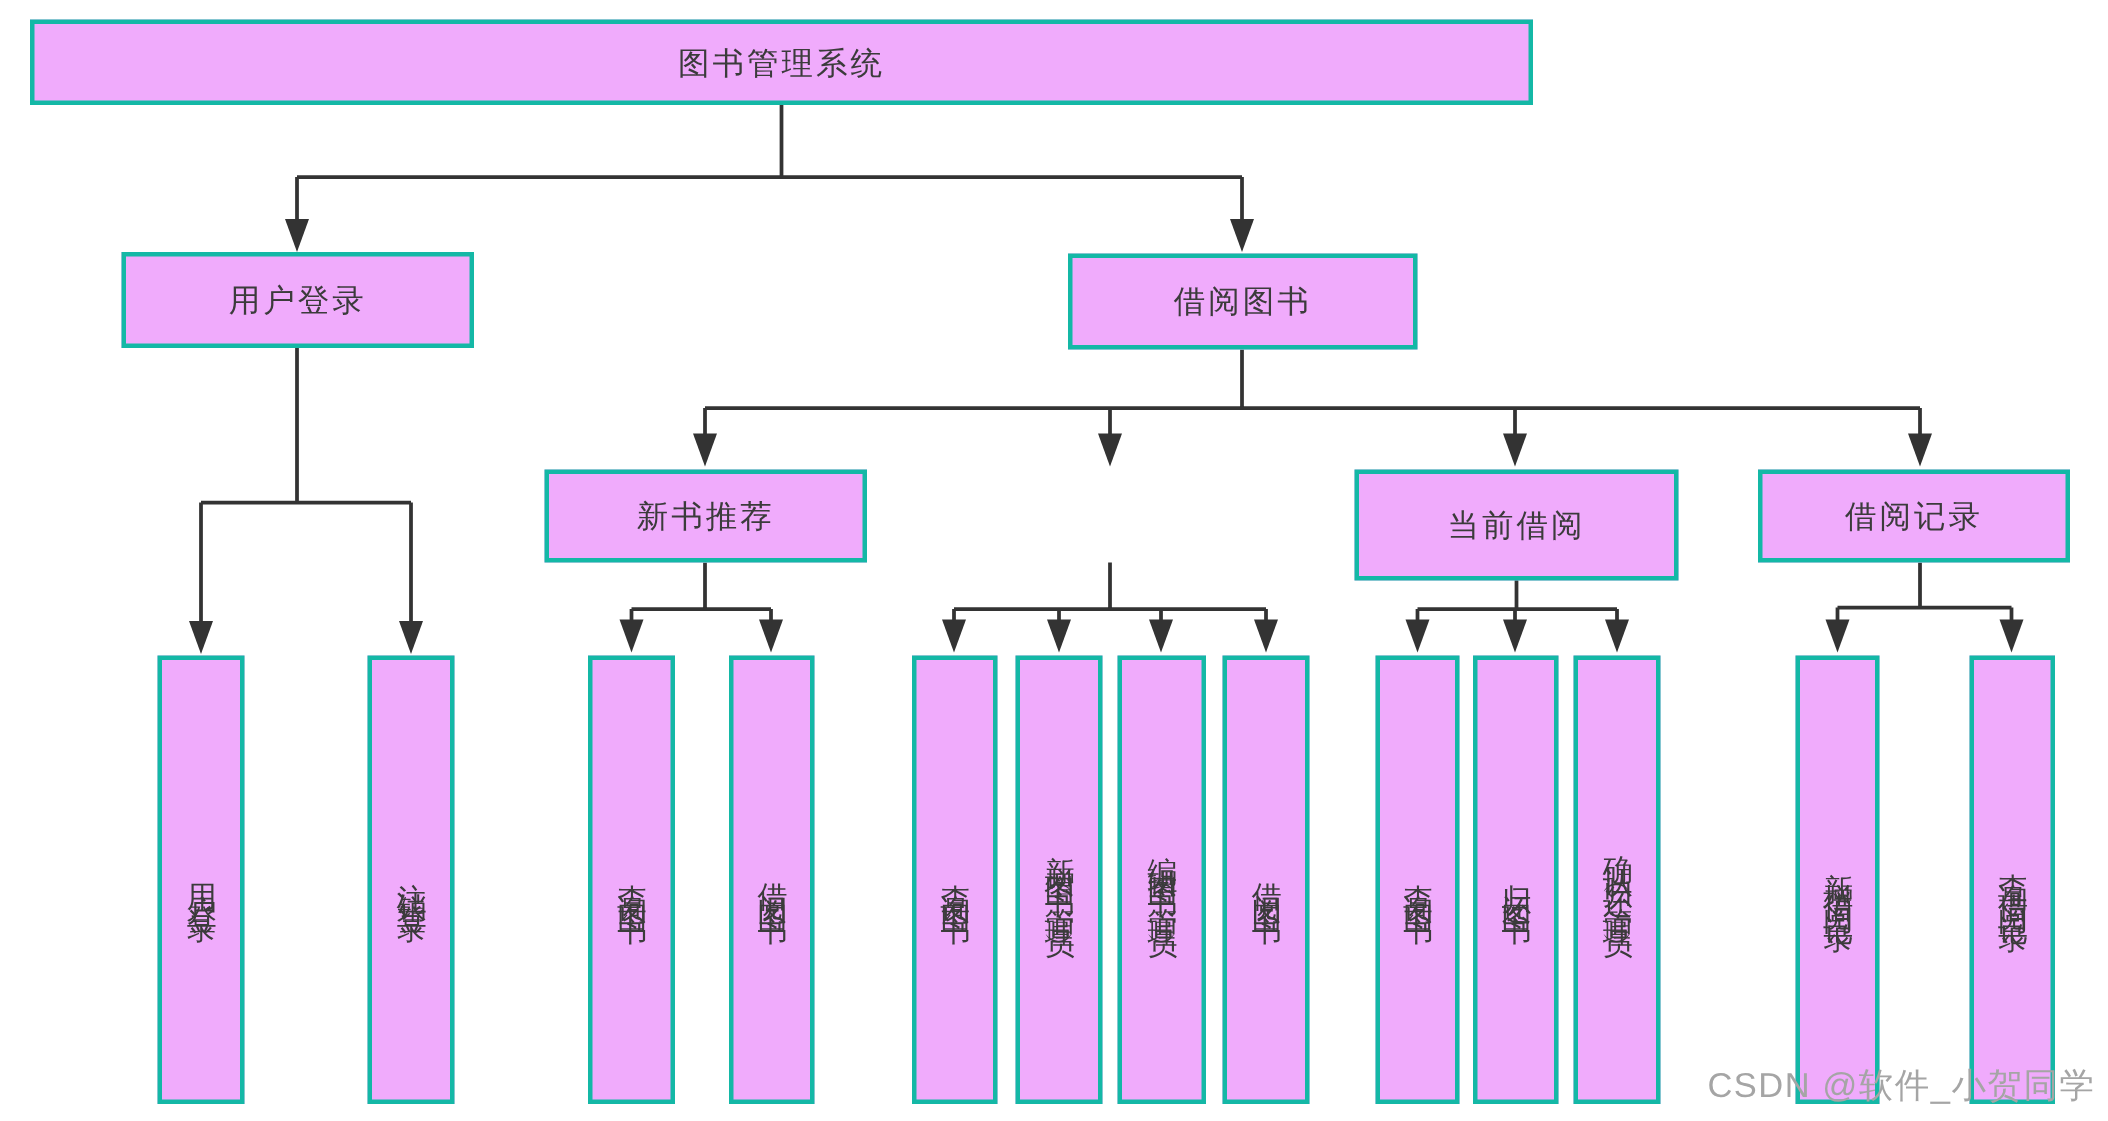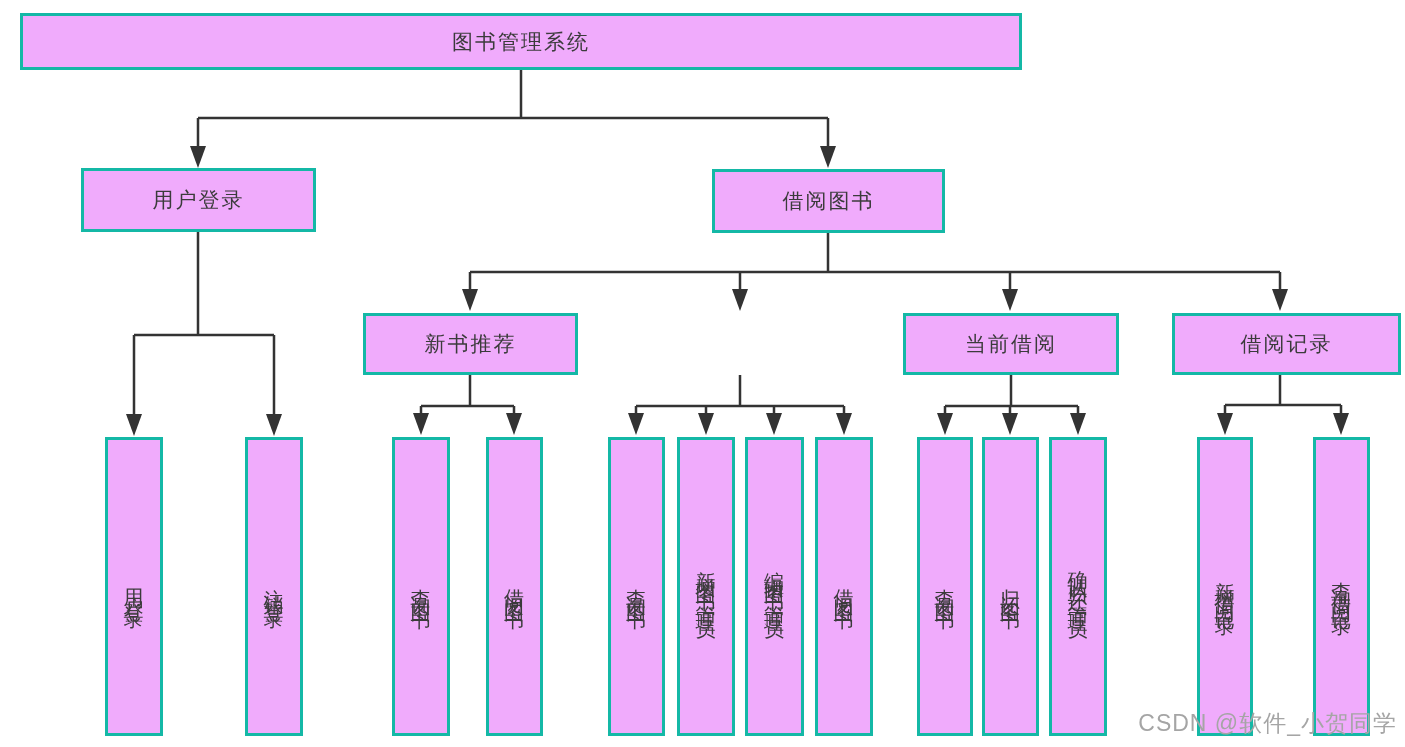--- a/index.html
+++ b/index.html
@@ -33,22 +33,22 @@
     font-size:20px;
     letter-spacing:7px;
     line-height:1;
   }
   
   #b-root       {left:20px;  top:13px;  width:1002px; height:57px;}
   #b-user-login {left:81px;  top:168px; width:235px;  height:64px;}
   #b-book-mgmt  {left:712px; top:169px; width:233px;  height:64px;}
   #b-newbook    {left:363px; top:313px; width:215px;  height:62px;}
   #b-borrow     {left:633px; top:313px; width:215px;  height:62px;}
-  #b-current    {left:903px; top:313px; width:216px;  height:62px;}
-  #b-records    {left:1172px;top:313px; width:229px;  height:62px;}
+  #b-current    {left:903px; top:313px; width:216px;  height:74px;}
+  #b-records    {left:1172px;top:313px; width:208px;  height:62px;}
   
   #l-user-login {left:105px; width:58px;}
   #l-logout     {left:245px; width:58px;}
   #l-nb-query   {left:392px; width:58px;}
   #l-nb-borrow  {left:486px; width:57px;}
   #l-bb-query   {left:608px; width:57px;}
   #l-bb-add     {left:677px; width:58px;}
   #l-bb-edit    {left:745px; width:59px;}
   #l-bb-borrow  {left:815px; width:58px;}
   #l-cb-query   {left:917px; width:56px;}

